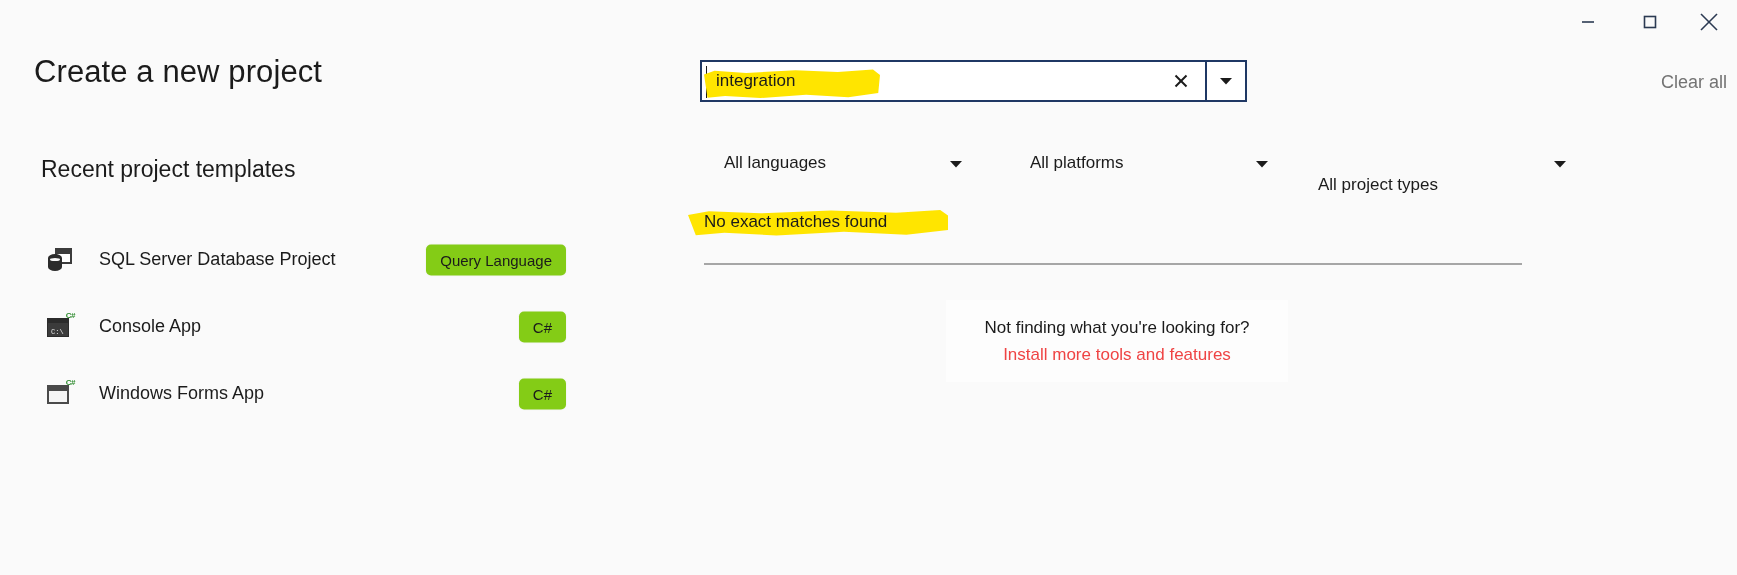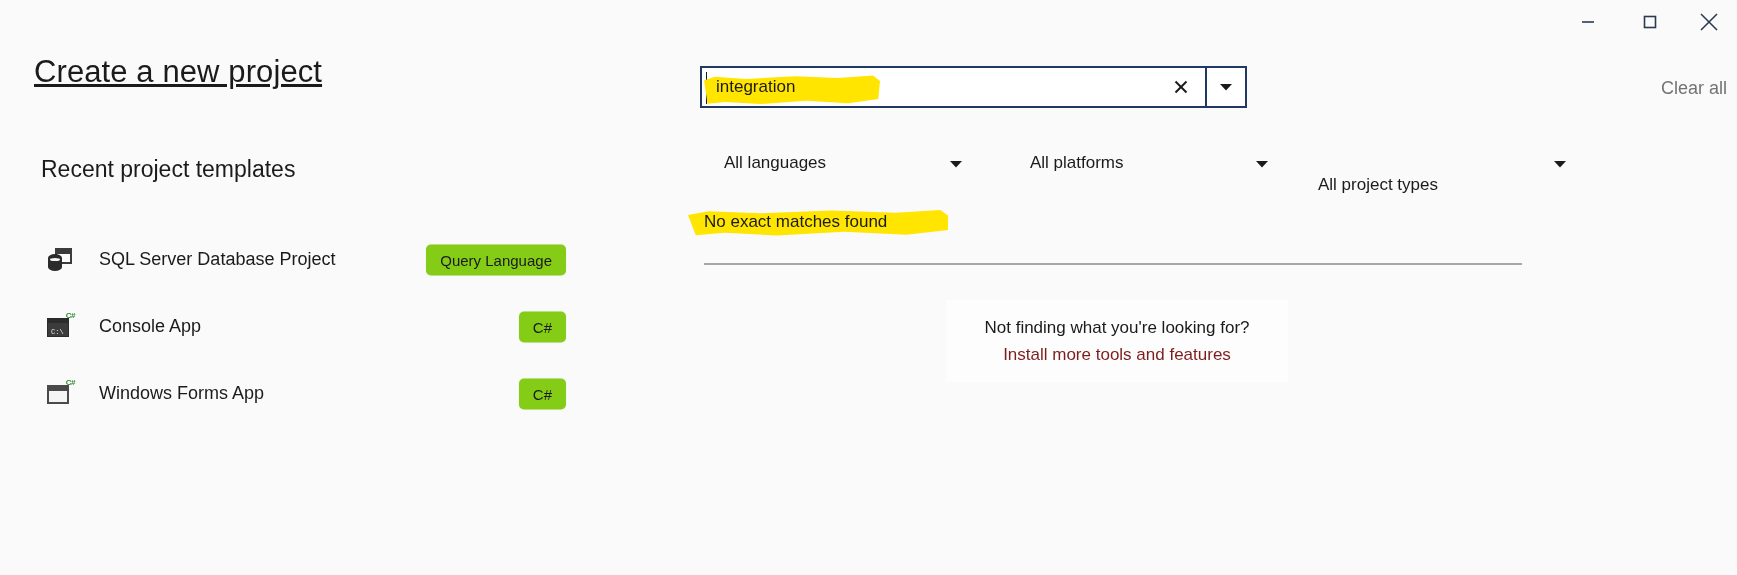--- a/index.html
+++ b/index.html
@@ -53,21 +53,20 @@
   }
   .page-title {
     position: absolute;
     left: 34px;
     top: 10px;
     font-size: 31px;
     font-weight: 400;
     color: #1b1b1b;
     letter-spacing: 0.1px;
     white-space: nowrap;
-    text-decoration: underline;
   }
   .recent-heading {
     position: absolute;
     left: 41px;
     top: 103px;
     font-size: 23px;
     font-weight: 400;
     color: #1b1b1b;
     white-space: nowrap;
     margin-top: 9px;
@@ -202,21 +201,21 @@
     left: 690px;
     top: 0;
     width: 1047px;
     height: 575px;
   }
 
   
   .search-row {
     position: absolute;
     left: 10px;
-    top: 66px;
+    top: 60px;
     width: 1027px;
     height: 46px;
   }
   .search-box {
     position: absolute;
     left: 0;
     top: 0;
     width: 547px;
     height: 42px;
     border: 2px solid #1f3864;
@@ -374,21 +373,21 @@
   }
   .help-line1 {
     font-size: 17px;
     color: #1b1b1b;
     white-space: nowrap;
     text-align: center;
   }
   .help-link {
     margin-top: 7px;
     font-size: 17px;
-    color: #7f1d1d;
+    color: #ef4444;
     white-space: nowrap;
     cursor: default;
   }
 </style>
 </head>
 <body>
 
 <div class="titlebar">
   <div class="win-controls">
     <div class="win-btn">

